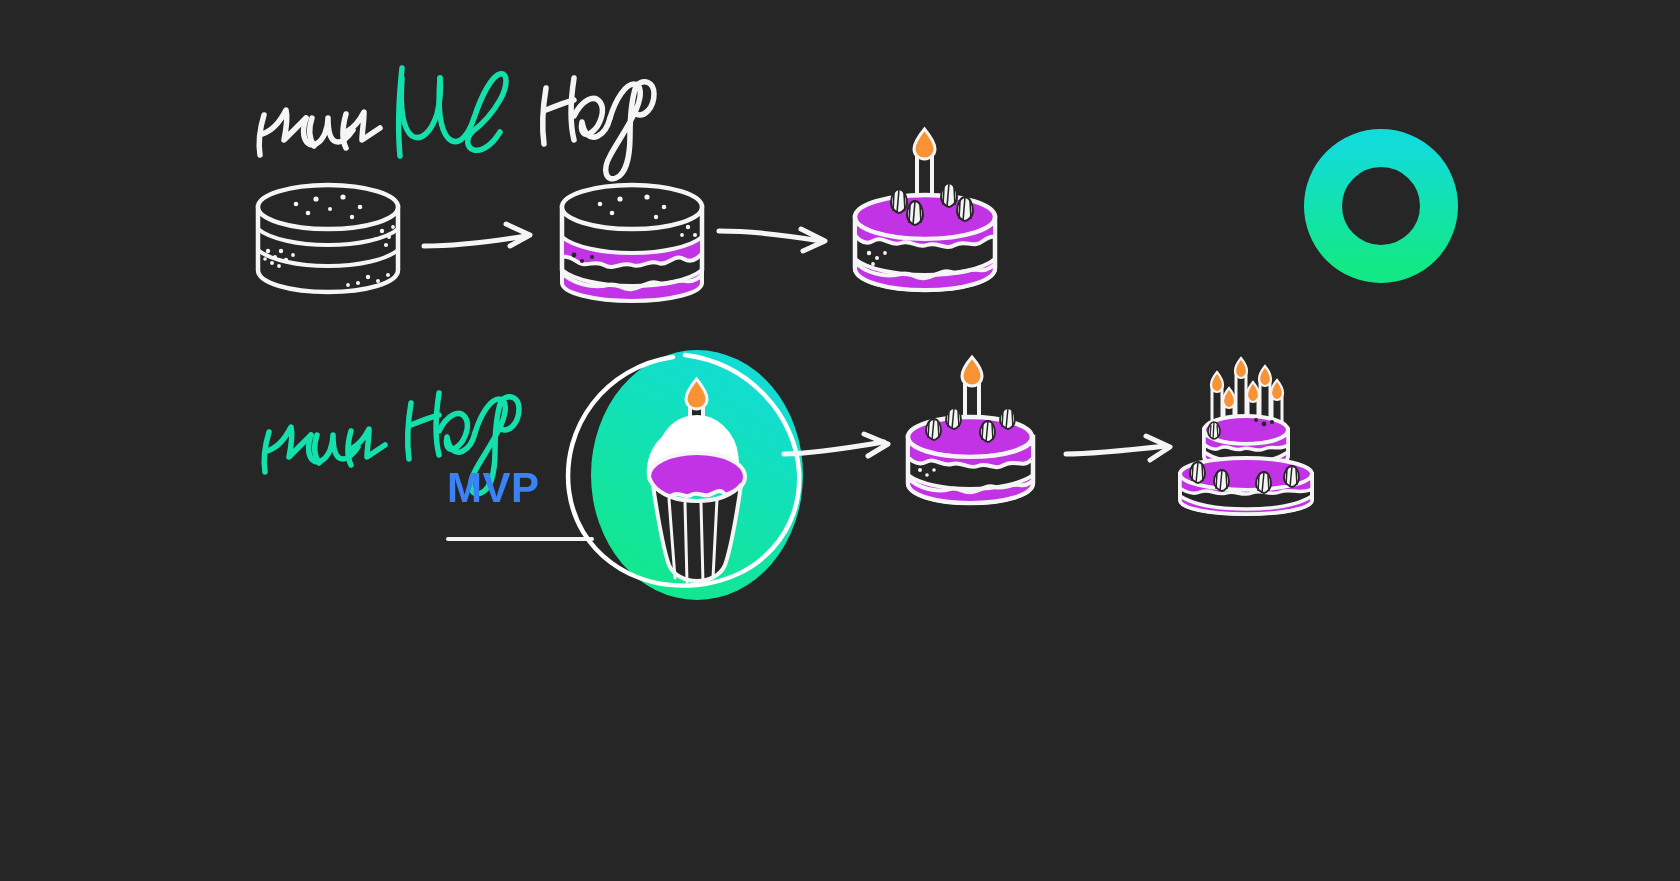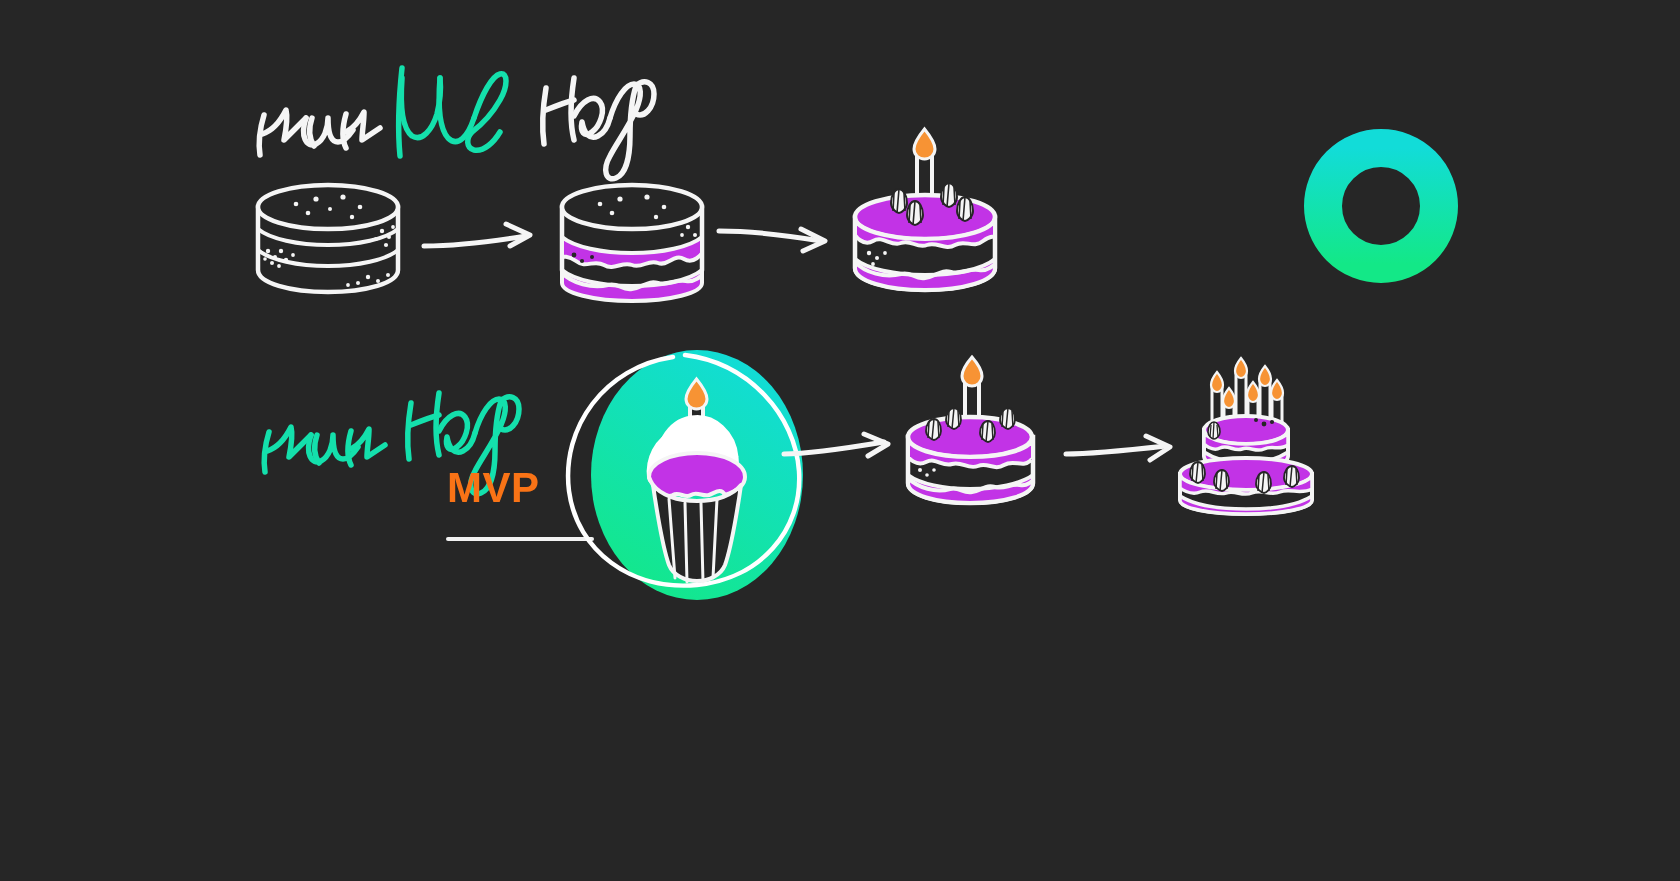--- a/index.html
+++ b/index.html
@@ -9,21 +9,21 @@
     background:#262626;
     font-family:"Liberation Sans", sans-serif;
     overflow:hidden;
     position:relative;
   }
   .stage{position:absolute;left:0;top:0;width:1680px;height:881px;}
   .abs{position:absolute;}
   svg{display:block;overflow:visible;}
   .lbl-mvp{
     position:absolute;
-    color:#f97316;
+    color:#3b82f6;
     font-family:"Liberation Sans", sans-serif;
     font-weight:bold;
     font-size:42px;
     letter-spacing:0.5px;
     line-height:1;
     white-space:nowrap;
   }
   .mvp-rule{
     position:absolute;
     height:4px;

